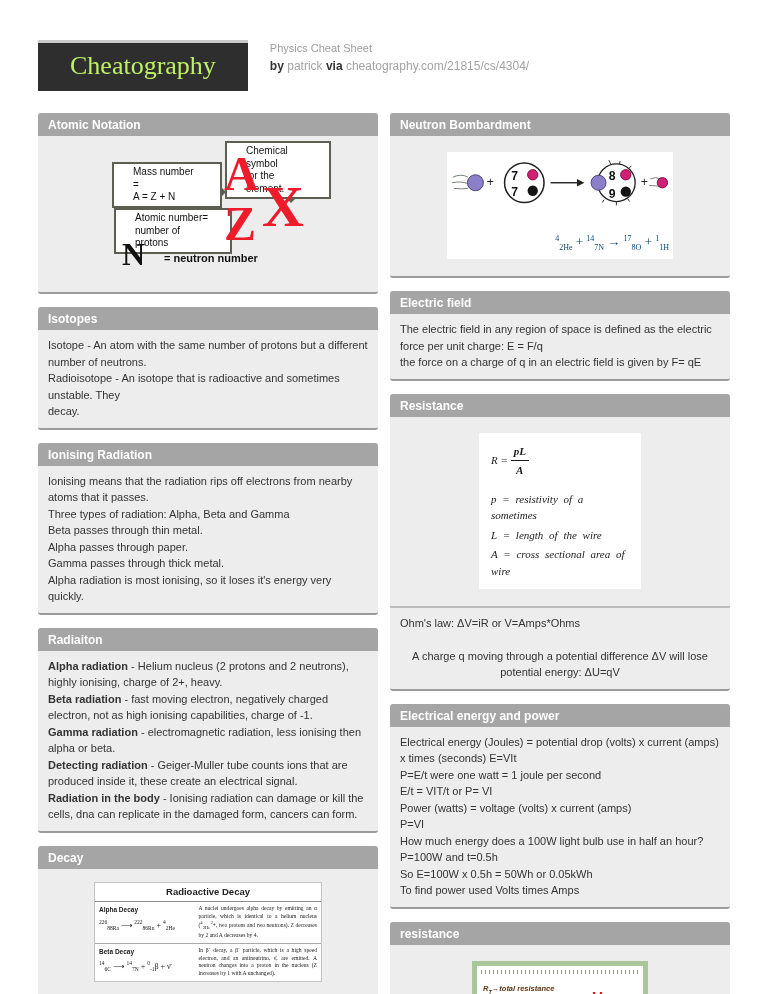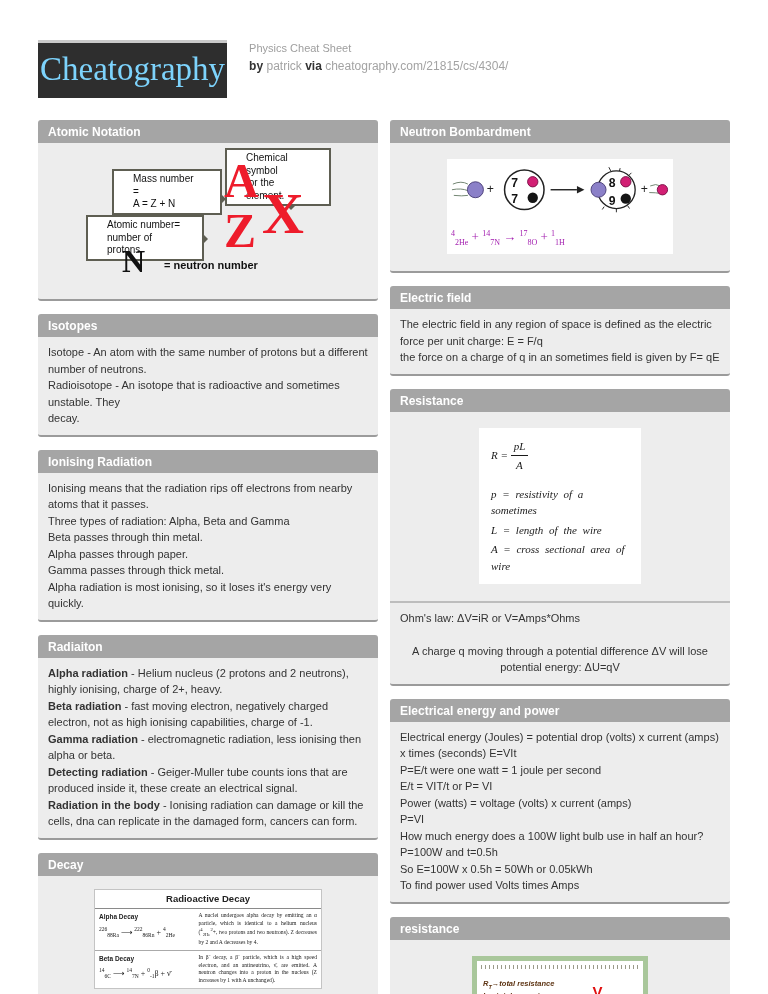--- a/index.html
+++ b/index.html
@@ -7,22 +7,22 @@
   body {
     width:768px; min-height:994px; background:#ffffff;
     font-family:"Liberation Sans", sans-serif; color:#333;
   }
   .page { width:768px; min-height:994px; padding:40px 38px 28px; position:relative; }
 
   
   .hdr { display:flex; align-items:flex-start; gap:22px; margin-bottom:22px; }
   .logo-box {
     background:#2e2e2e; border-top:3px solid #c9c9c9;
-    color:#7dd3fc; font-family:"Liberation Serif", serif;
-    font-size:33px; padding:8px 2px 10px; min-width:168px; text-align:center;
+    color:#bef264; font-family:"Liberation Serif", serif;
+    font-size:26px; padding:8px 32px 10px; min-width:168px; text-align:center;
   }
   .hdr-title { font-size:11px; color:#9e9e9e; font-weight:400; margin:2px 0 5px; }
   .hdr-byline { font-size:12px; color:#333; font-weight:bold; }
   .hdr-byline a, .link { color:#a3a3a3; text-decoration:none; font-weight:normal; }
 
   
   .cols { display:flex; gap:12px; align-items:flex-start; }
   .col { width:340px; display:flex; flex-direction:column; }
 
   
@@ -45,21 +45,21 @@
   .atomic { position:relative; height:156px; }
   .callout {
     position:absolute; background:#fff; border:2px solid #5e5e52;
     font-size:10px; line-height:1.25; padding:2px 19px; text-align:left; color:#111;
   }
   .callout::after { content:""; position:absolute; width:0; height:0; border:5px solid transparent; }
   .co-mass    { left:74px;  top:26px; width:110px; }
   .co-mass::after   { right:-11px; top:55%; border-left-color:#5e5e52; }
   .co-sym     { left:187px; top:5px;  width:106px; }
   .co-sym::after    { left:58%; bottom:-11px; border-top-color:#5e5e52; }
-  .co-atomic  { left:48px;  top:72px; width:118px; }
+  .co-atomic  { left:76px;  top:72px; width:118px; }
   .co-atomic::after { right:-11px; top:40%; border-left-color:#5e5e52; }
   .bigletter { position:absolute; font-family:"Liberation Serif", serif; font-weight:bold; color:#ee1c2b; line-height:1; }
   .letter-a { left:186px; top:14px; font-size:48px; }
   .letter-x { left:224px; top:42px; font-size:58px; }
   .letter-z { left:186px; top:64px; font-size:48px; }
   .letter-n { left:84px;  top:102px; font-size:32px; color:#111; }
   .n-label  { position:absolute; left:126px; top:114px; font-size:11px; font-weight:bold; color:#111; }
 
   
   .decay-box {
@@ -72,26 +72,26 @@
   .decay-label { font-size:6.5px; font-weight:bold; }
   .decay-eq { font-family:"Liberation Serif", serif; font-size:8px; margin-top:3px; white-space:nowrap; }
   .decay-right { width:56%; padding:3px 4px; font-family:"Liberation Serif", serif; font-size:5.6px; line-height:1.4; text-align:justify; }
   .decay-eq sup, .decay-eq sub { font-size:5.5px; }
 
   
   .img-frame { background:#fff; margin:9px auto; }
 
   
   .nb-frame { width:226px; padding:8px 4px 6px; }
-  .math-eq { font-family:"Liberation Serif", serif; font-size:13px; text-align:left; color:#a21caf; margin-top:2px; }
+  .math-eq { font-family:"Liberation Serif", serif; font-size:13px; text-align:right; color:#0c4a6e; margin-top:14px; }
   .math-eq sup, .math-eq sub { font-size:8px; }
 
   
   .rfx { width:162px; padding:10px 12px; font-family:"Liberation Serif", serif; font-style:italic; font-size:11px; color:#1a1a1a; }
-  .frac { display:inline-block; text-align:center; vertical-align:middle; }
+  .frac { display:inline-block; text-align:center; vertical-align:middle;font-weight:bold; }
   .frac .num { display:block; border-bottom:1px solid currentColor; padding:0 3px 1px; }
   .frac .den { display:block; padding-top:1px; }
   .rfx-main { margin-bottom:12px; }
   .rfx-defs div { margin-top:3px; word-spacing:3px; }
 
   
   .rt-box { width:176px; background:#fff; border:5px solid #a9c79b; padding:6px 6px 10px; position:relative; }
   .rt-ruffle { height:4px; margin:-2px -2px 4px;
     background:repeating-linear-gradient(90deg,#9a9a8a 0 1px,transparent 1px 4px); }
   .rt-top { display:flex; align-items:center; gap:4px; }
@@ -263,21 +263,21 @@
             </div>
           </div>
         </div>
       </section>
 
       <section class="card">
         <div class="card-head">Electric field</div>
         <div class="card-body">
           <div class="card-row">
             <span class="tline">The electric field in any region of space is defined as the electric force per unit charge: E = F/q</span>
-            <span class="tline">the force on a charge of q in an sometimes field is given by F= qE</span>
+            <span class="tline">the force on a charge of q in an electric field is given by F= qE</span>
           </div>
         </div>
       </section>
 
       <section class="card">
         <div class="card-head">Resistance</div>
         <div class="card-body">
           <div class="card-row">
             <div class="img-frame rfx">
               <div class="rfx-main">

